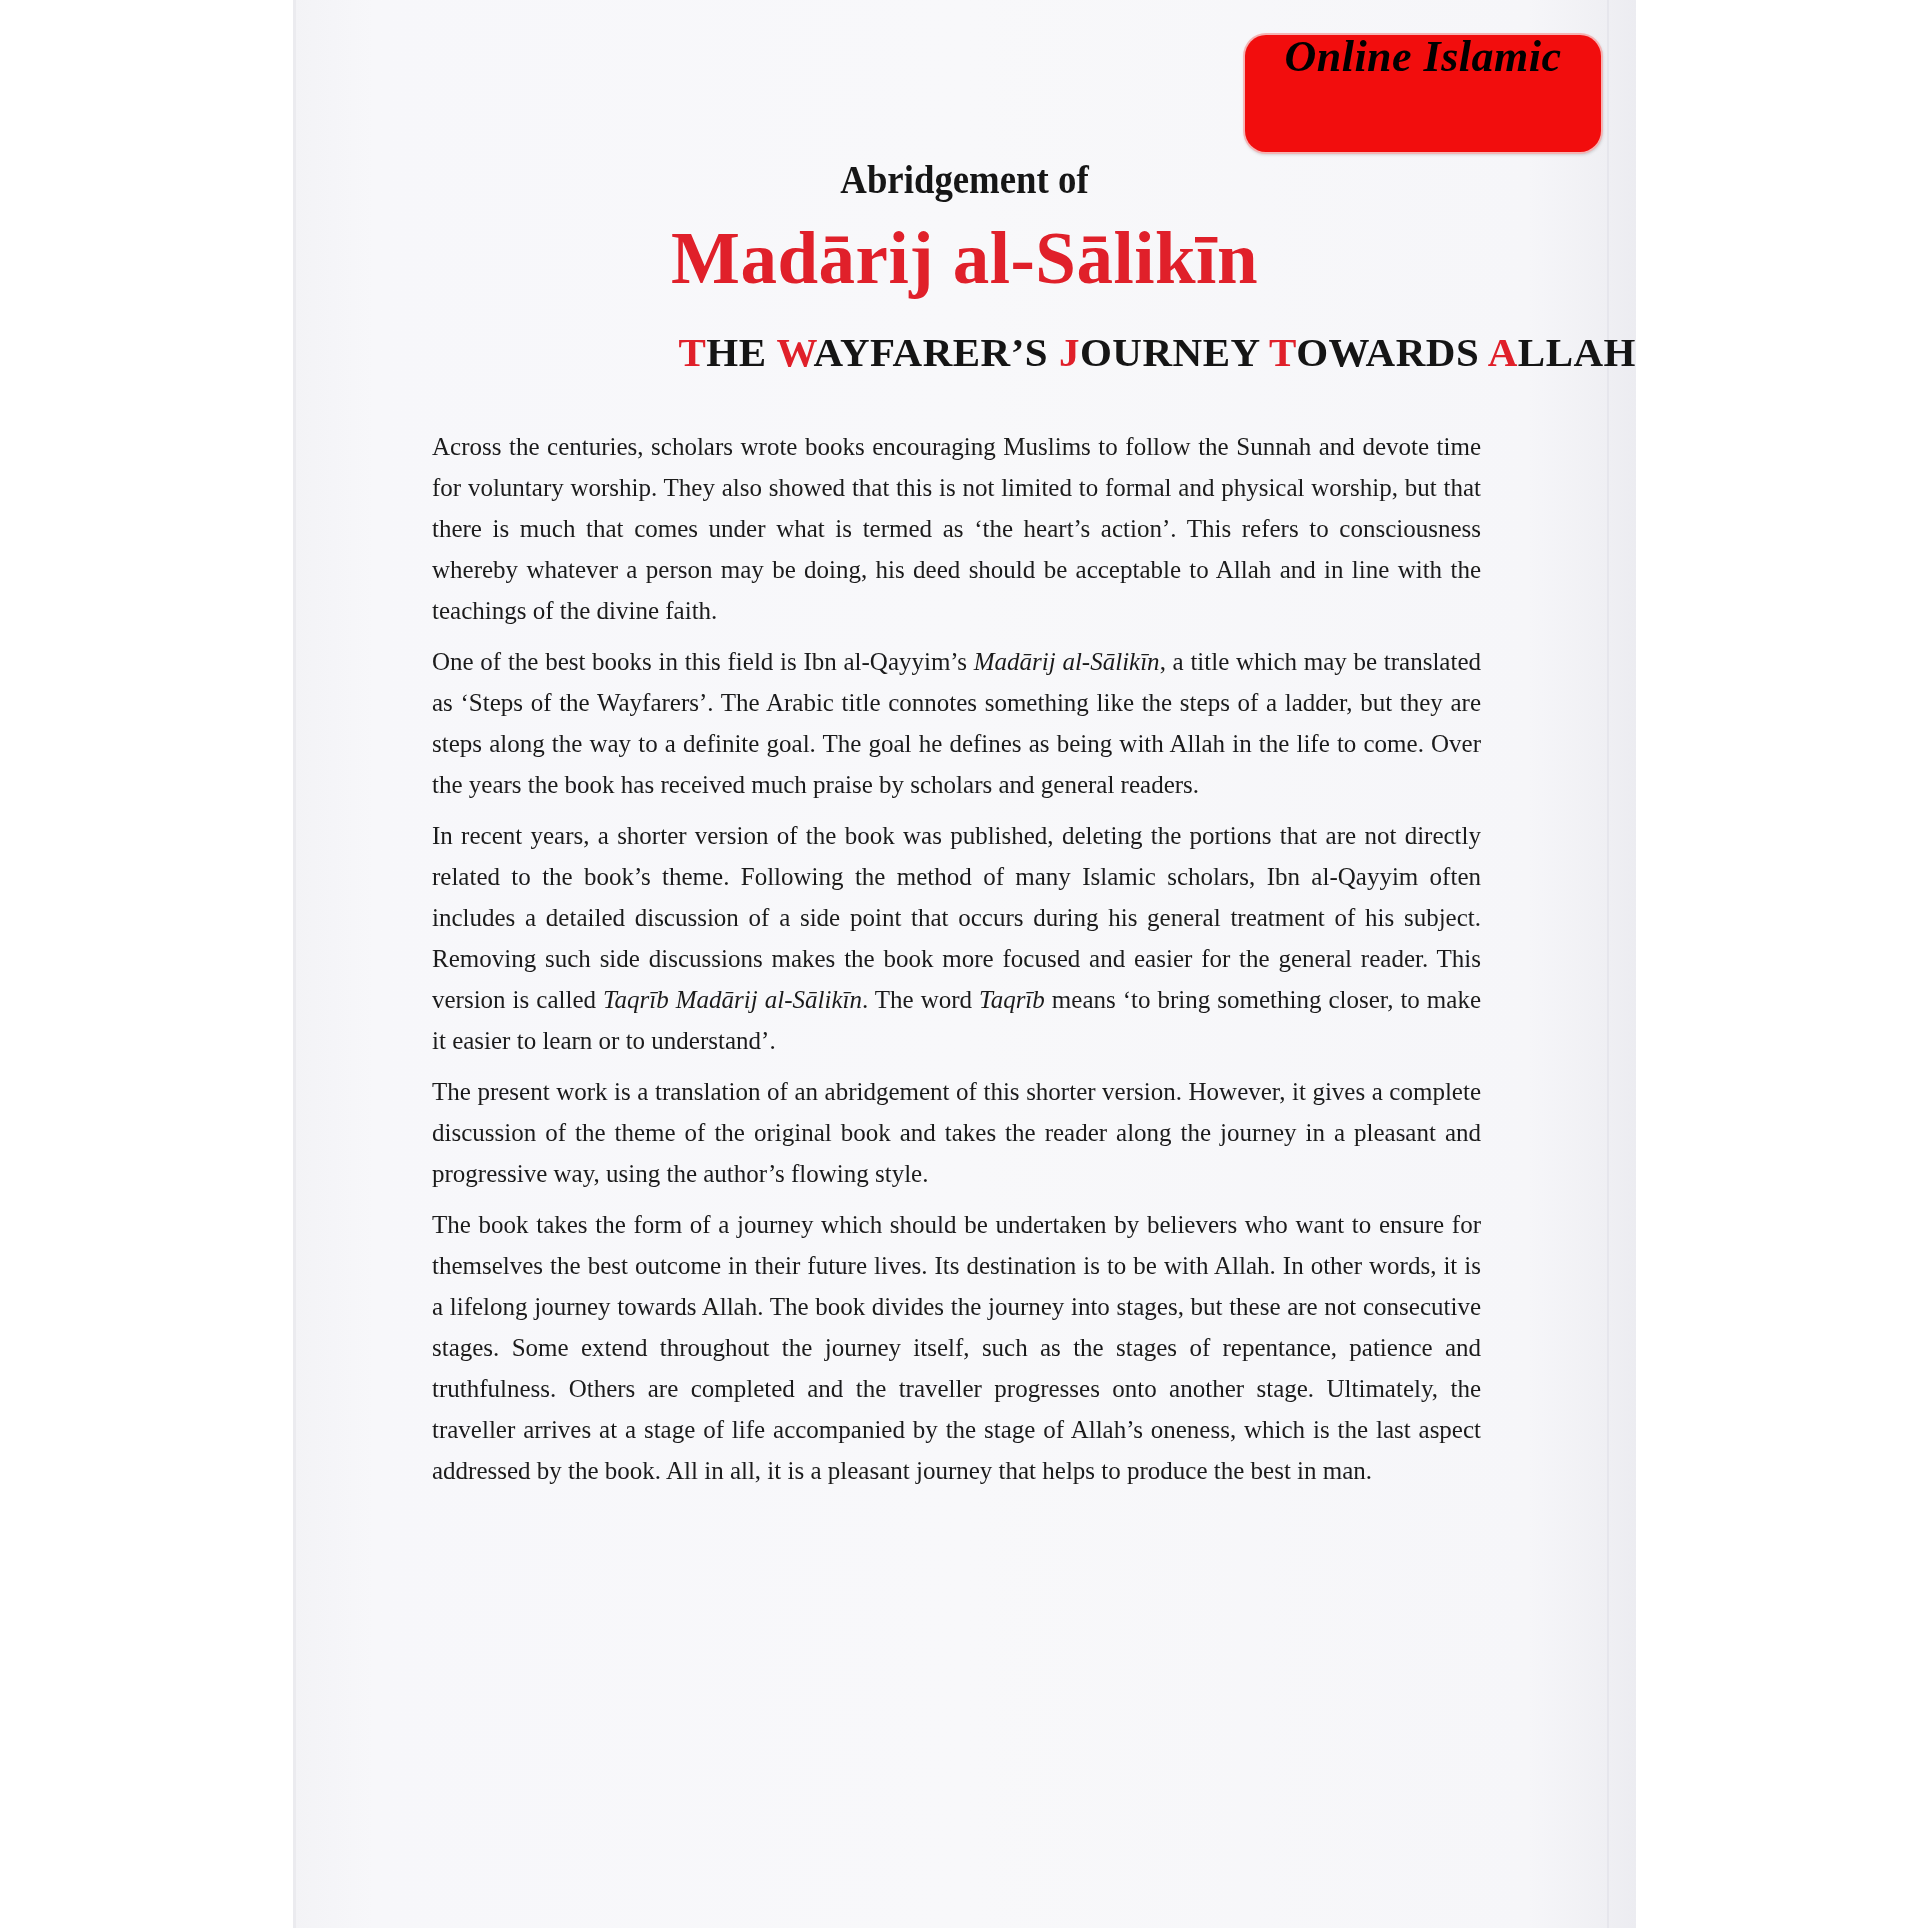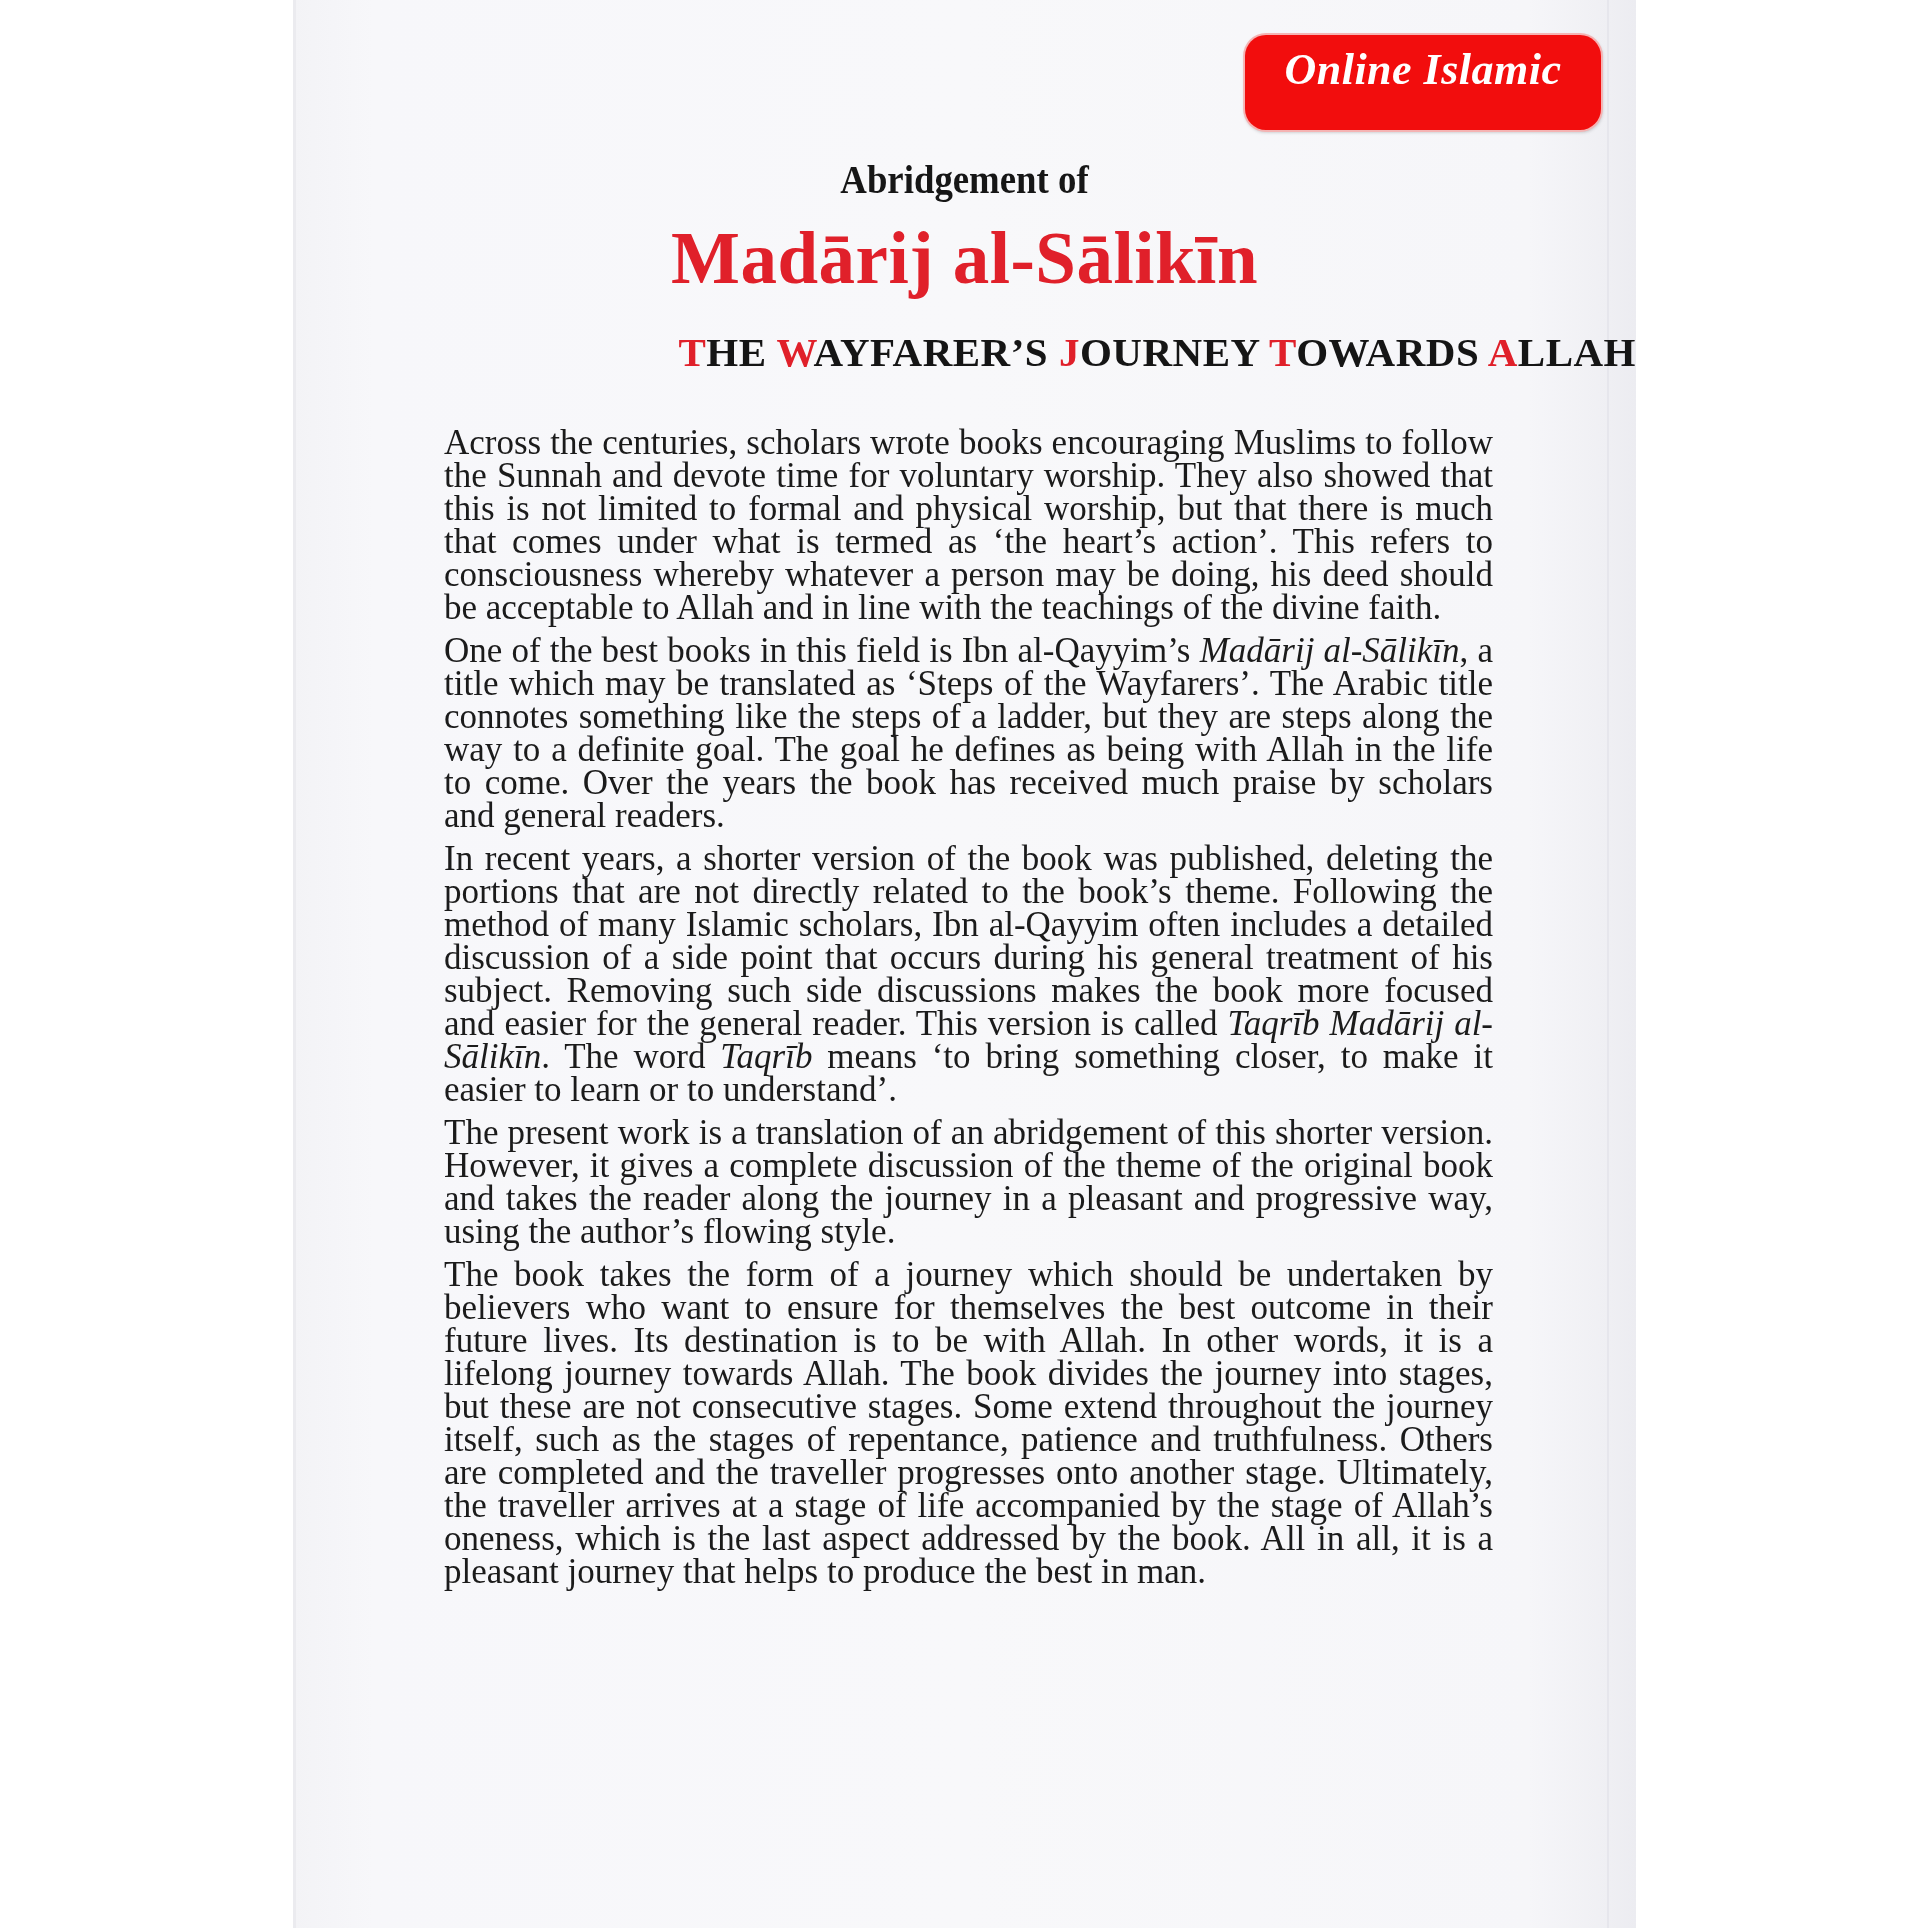--- a/index.html
+++ b/index.html
@@ -32,32 +32,32 @@
       top: 0;
       width: 1.9px;
       height: 1928px;
       background: #e6e6ec;
     }
     .badge {
       position: absolute;
       left: 1245px;
       top: 35px;
       width: 356px;
-      height: 95px;
+      height: 117px;
       background: #f20d0d;
       border-radius: 21px;
       box-shadow: 0 0 0 1.9px #f5b3b3, 0.9px 1.9px 3.8px rgba(0,0,0,0.25);
-      color: #ffffff;
+      color: #000000;
       font-family: "Liberation Serif", serif;
       font-weight: bold;
       font-style: italic;
       text-align: center;
       line-height: 43px;
       font-size: 44px;
-      padding-top: 13px;
+      padding-top: 0;
       box-sizing: border-box;
       letter-spacing: 0.5px;
     }
     .badge span { display: block; }
     .kicker {
       position: absolute;
       left: 293px;
       width: 1343px;
       top: 156px;
       text-align: center;
@@ -87,26 +87,26 @@
       text-align: right;
       font-family: "Liberation Serif", serif;
       font-weight: bold;
       font-size: 41px;
       color: #151515;
       letter-spacing: 0.5px;
     }
     .subtitle .cap { color: #e0202a; }
     .body {
       position: absolute;
-      left: 444px;
+      left: 432px;
       top: 426px;
       width: 1049px;
       font-family: "Liberation Serif", serif;
-      font-size: 35px;
-      line-height: 33px;
+      font-size: 25px;
+      line-height: 41px;
       color: #1b1b1b;
       text-align: justify;
       hyphens: none;
     }
     .body p {
       margin: 0 0 10px 0;
     }
     .body em { font-style: italic; }
   </style>
 </head>

